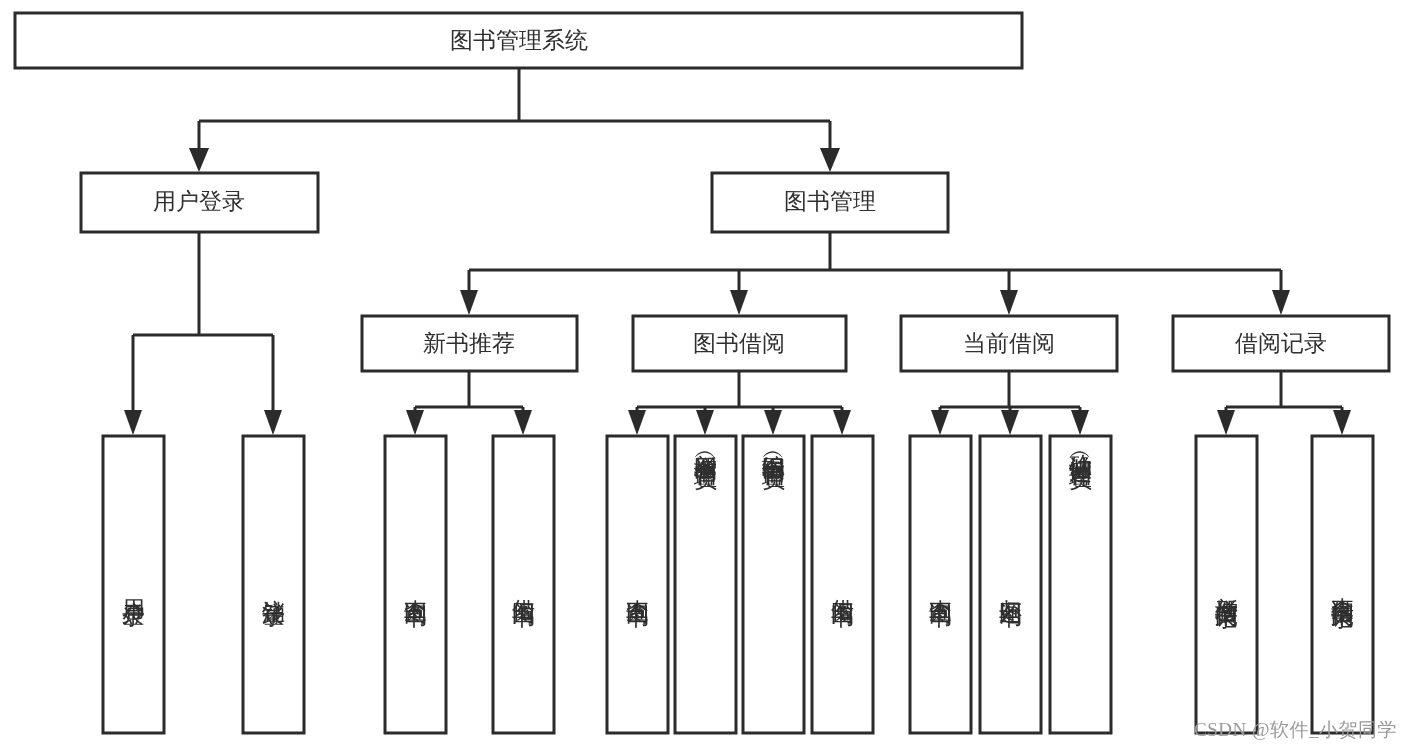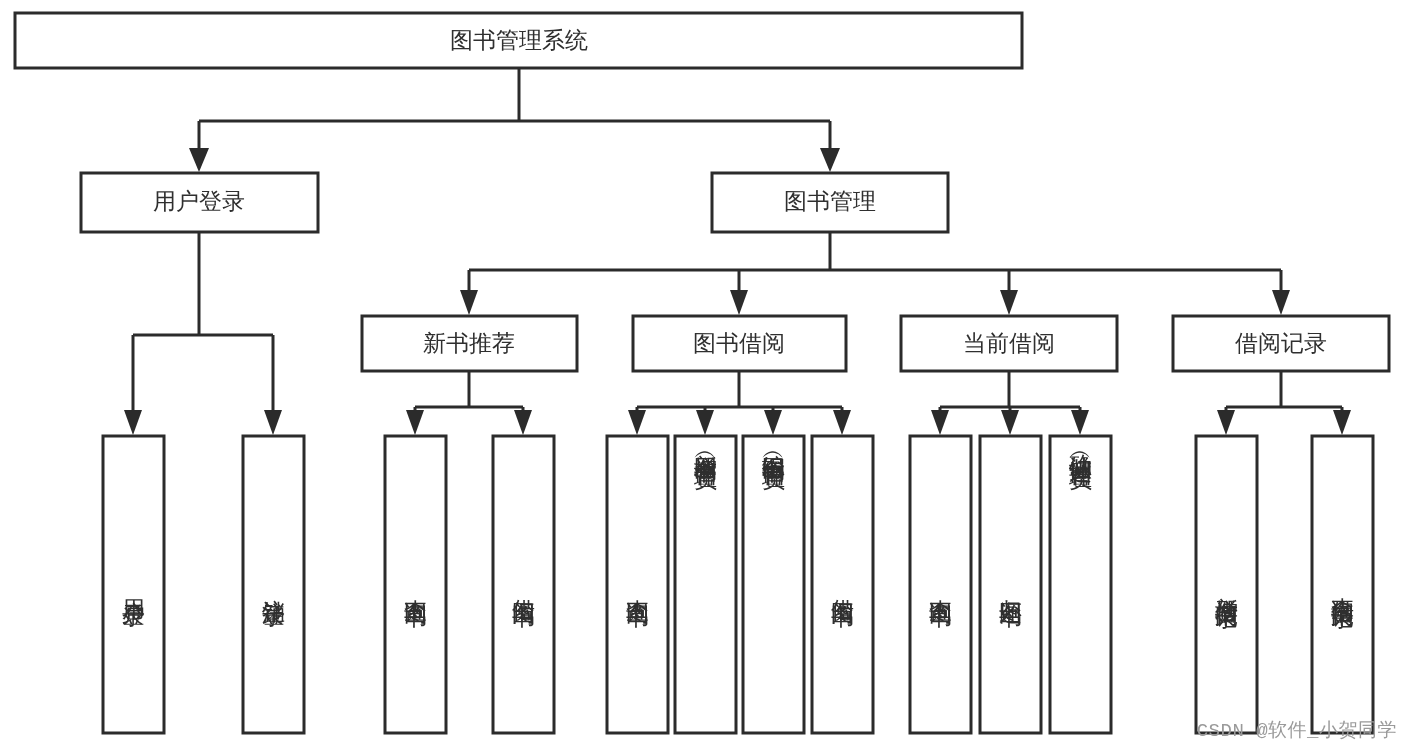--- a/index.html
+++ b/index.html
@@ -60,21 +60,21 @@
     font-size: 23px;
     line-height: 1.18;
     letter-spacing: 2px;
     color: #2f2f2f;
     white-space: nowrap;
   }
   .watermark {
     position: absolute;
     right: 8px;
     bottom: 4px;
-    font-family: Liberation Mono, monospace;
+    font-family: Liberation Serif, serif;
     font-size: 19px;
     color: #9a9a9a;
     letter-spacing: 0.5px;
     white-space: nowrap;
     margin-left: 20px;
   }
 </style>
 </head>
 <body>
 

